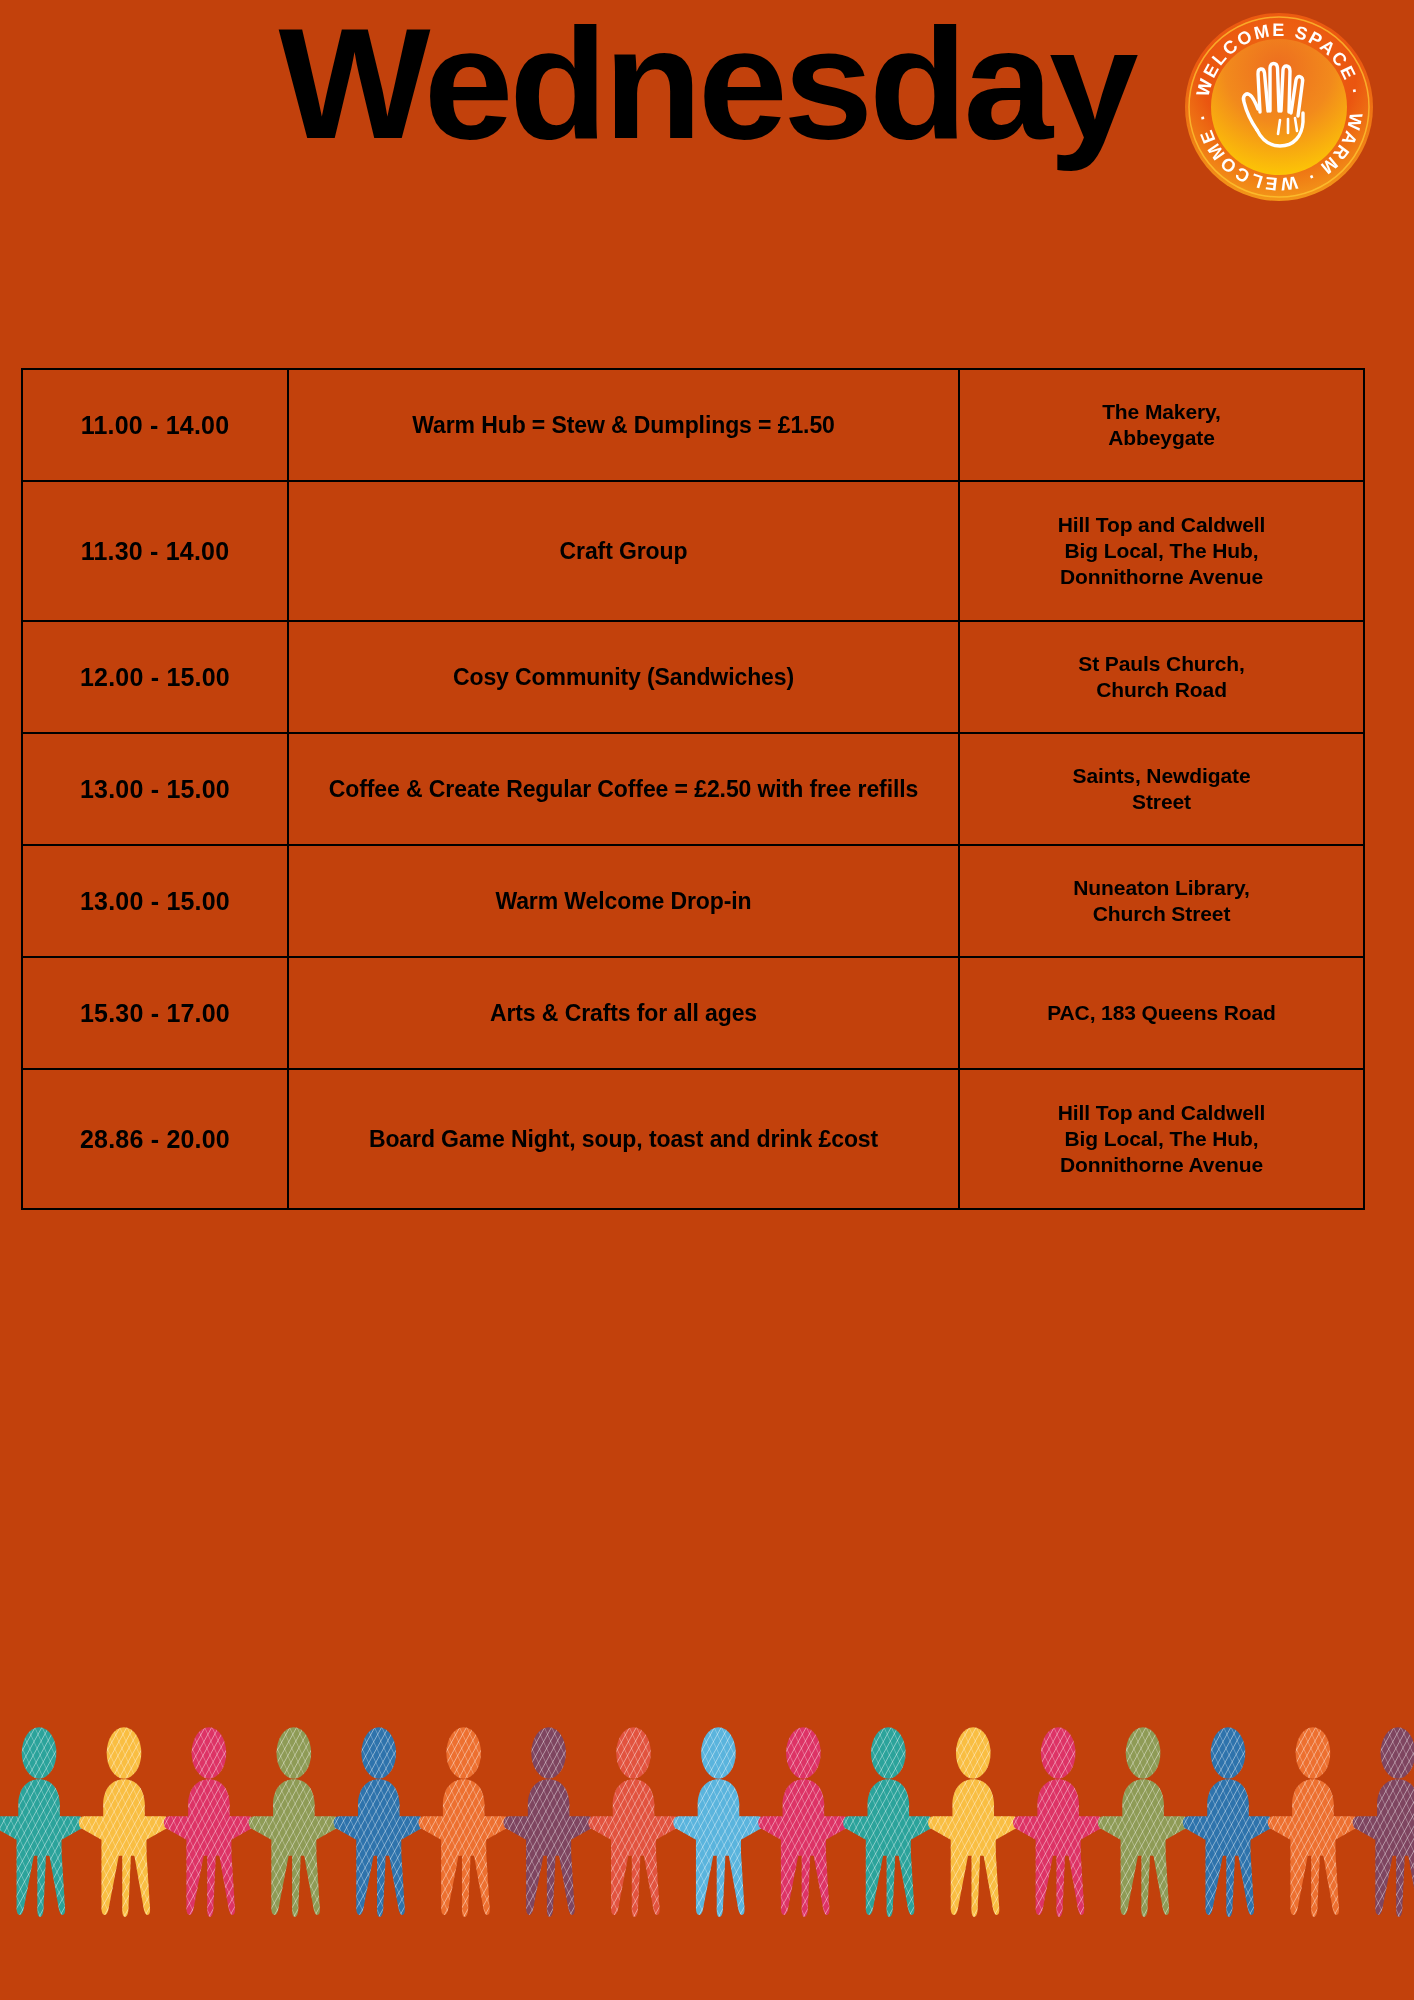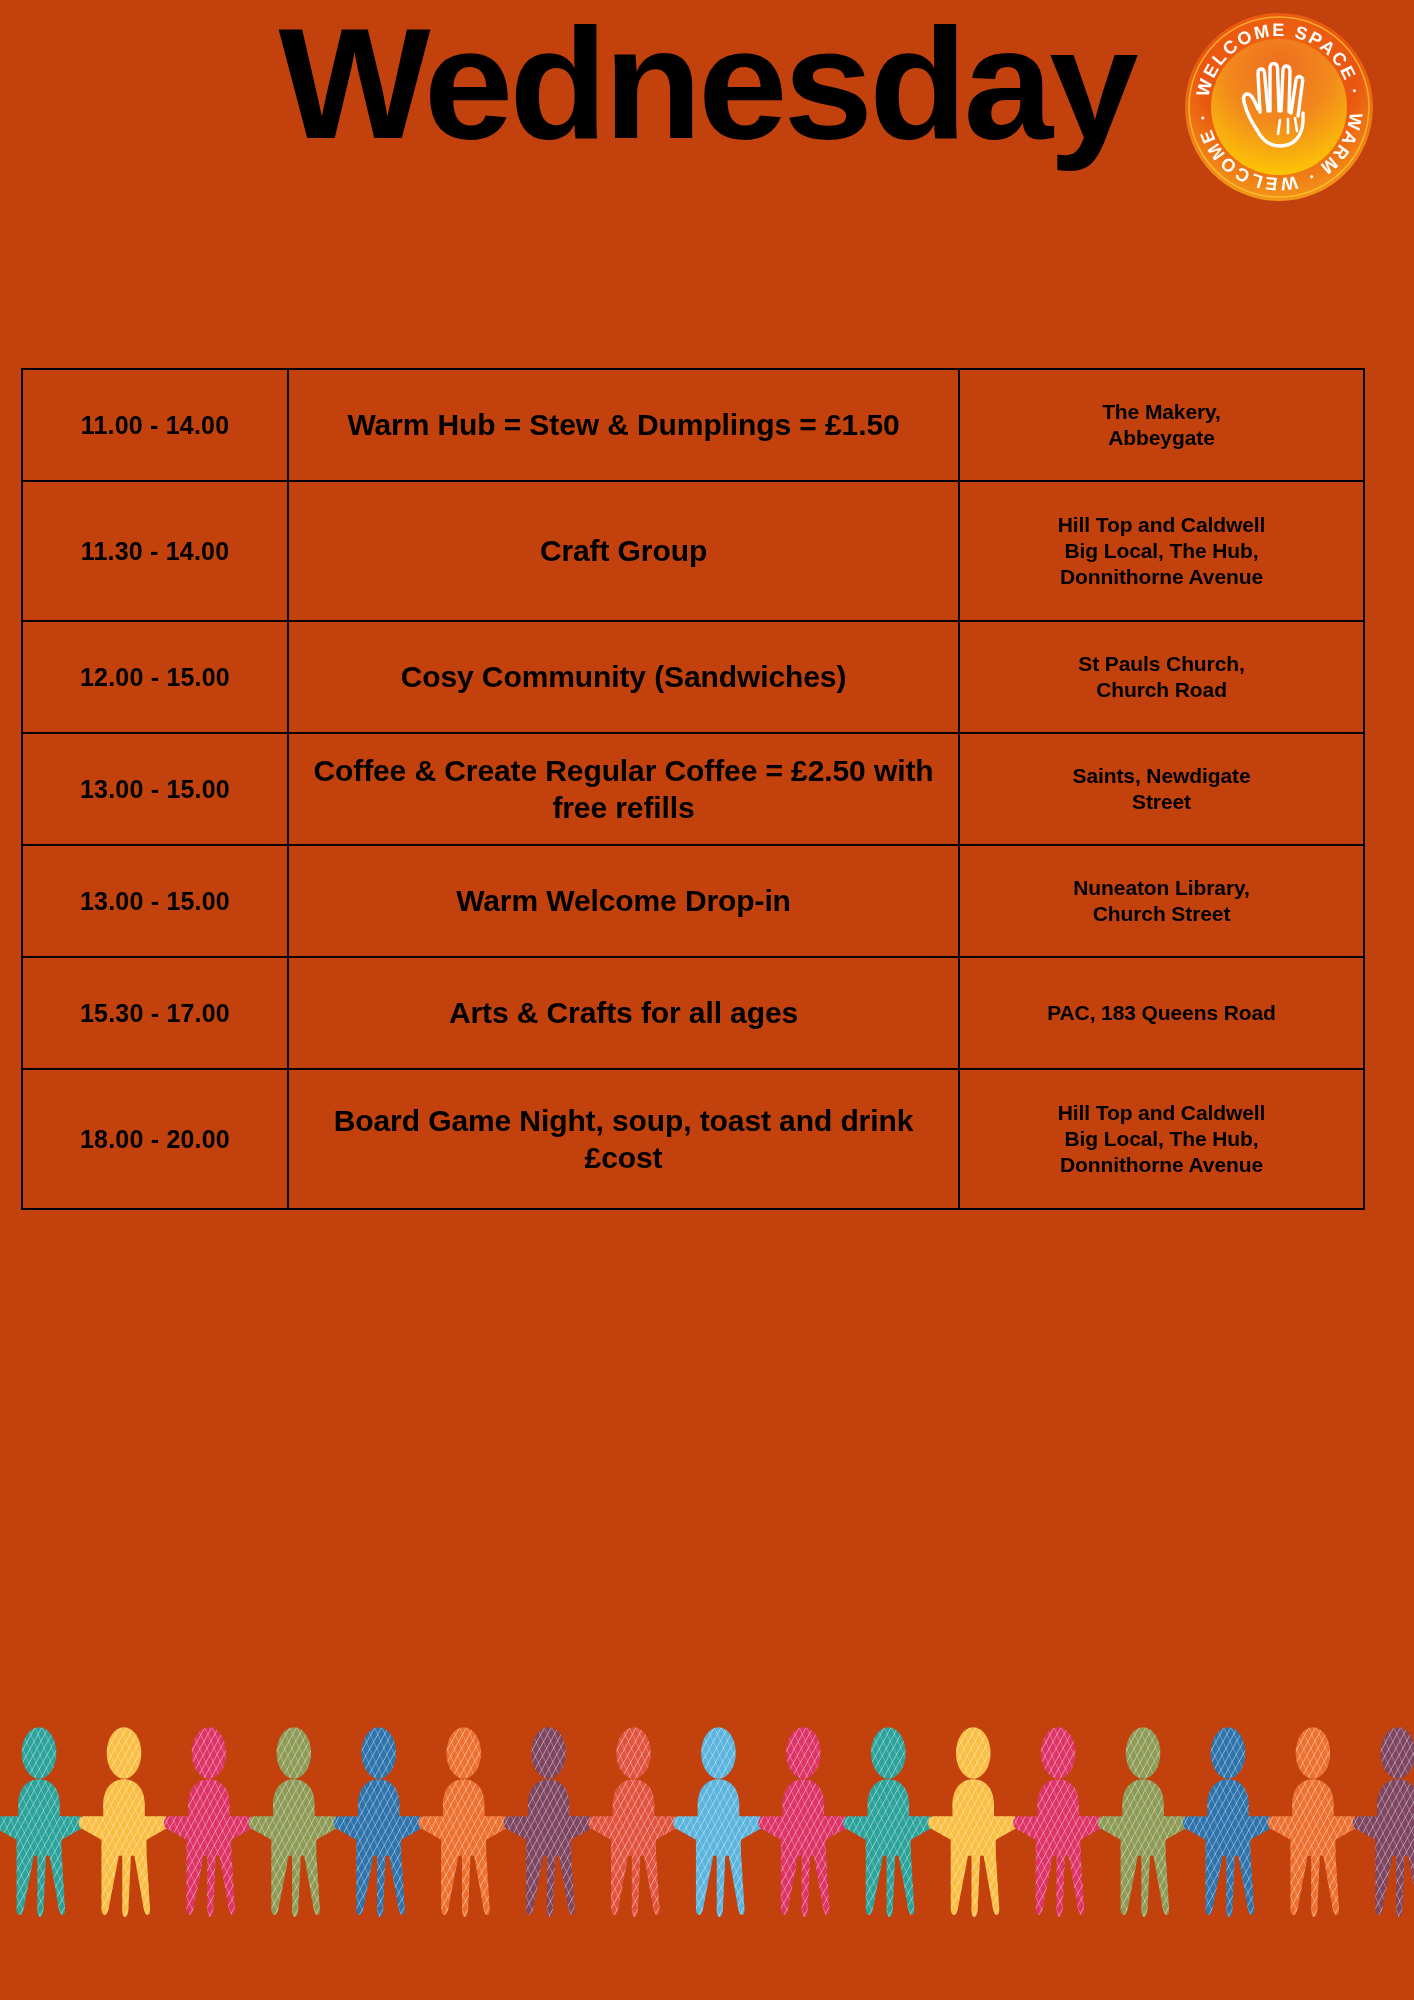--- a/index.html
+++ b/index.html
@@ -71,21 +71,21 @@
     font-family: "Liberation Sans", sans-serif;
     padding: 14px 10px;
   }
   td.c-time {
     width: 266px;
     font-size: 25px;
     letter-spacing: 0.2px;
   }
   td.c-activity {
     width: 671px;
-    font-size: 30px;
+    font-size: 23px;
     line-height: 1.24;
     letter-spacing: -0.1px;
   }
   td.c-location {
     width: 405px;
     font-size: 21px;
     line-height: 1.24;
     letter-spacing: -0.1px;
   }
   tr.r-h0 td { height: 112px; }
@@ -182,21 +182,21 @@
           <td class="c-time">13.00 - 15.00</td>
           <td class="c-activity">Warm Welcome Drop-in</td>
           <td class="c-location">Nuneaton Library,<br>Church Street</td>
         </tr>
         <tr class="r-h0">
           <td class="c-time">15.30 - 17.00</td>
           <td class="c-activity">Arts &amp; Crafts for all ages</td>
           <td class="c-location">PAC, 183 Queens Road</td>
         </tr>
         <tr class="r-h1">
-          <td class="c-time">18.00 - 20.00</td>
+          <td class="c-time">28.86 - 20.00</td>
           <td class="c-activity">Board Game Night, soup, toast and drink £cost</td>
           <td class="c-location">Hill Top and Caldwell<br>Big Local, The Hub,<br>Donnithorne Avenue</td>
         </tr>
       </tbody>
     </table>
   </div>
 
   <div class="people-strip">
     <svg id="people-svg" width="1414" height="320" viewBox="0 0 1414 320" xmlns="http://www.w3.org/2000/svg">
         <defs>

